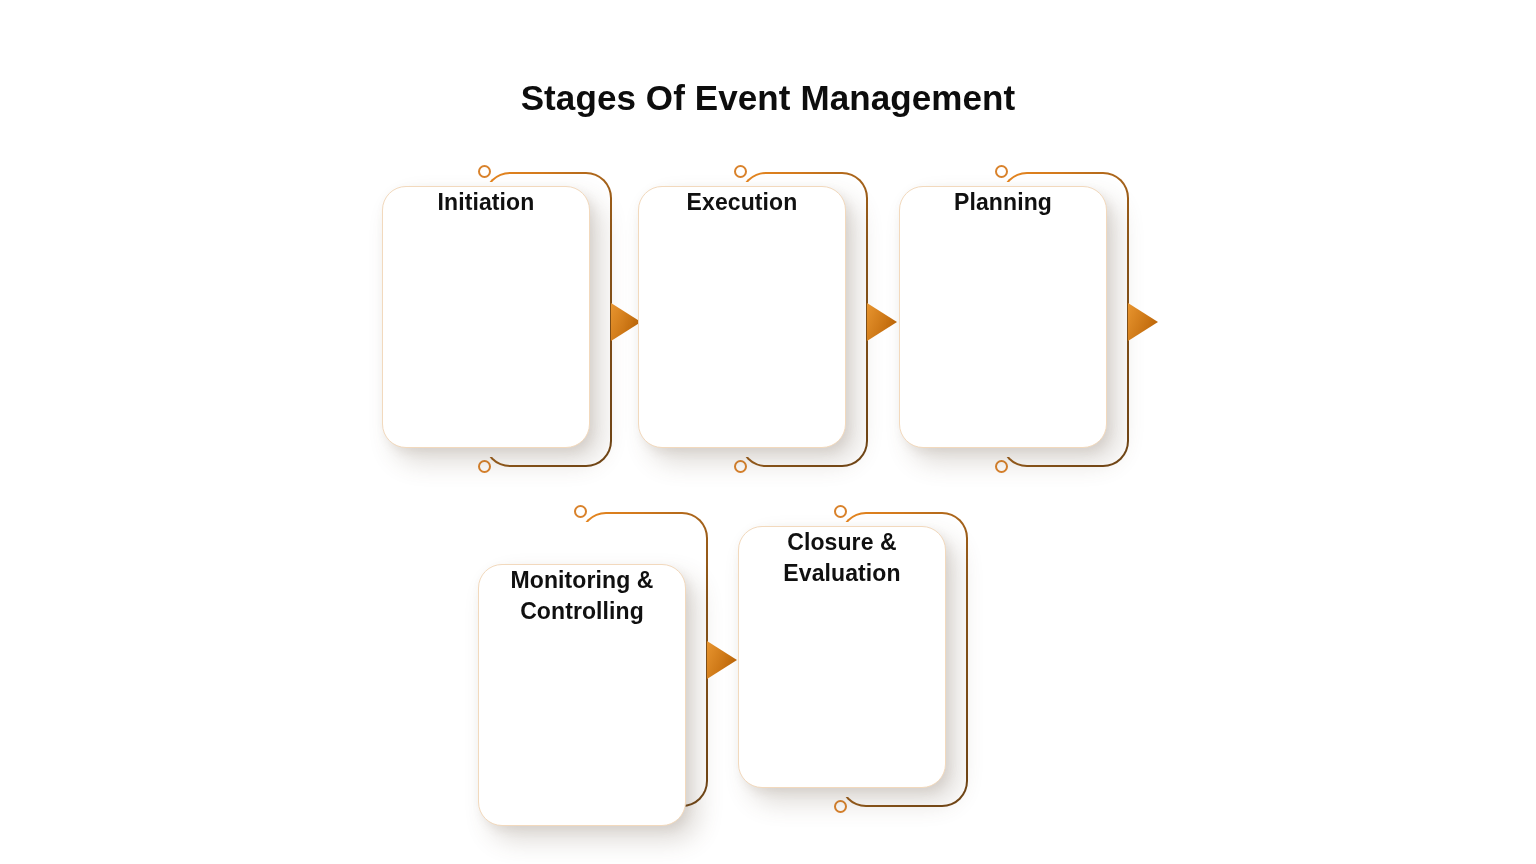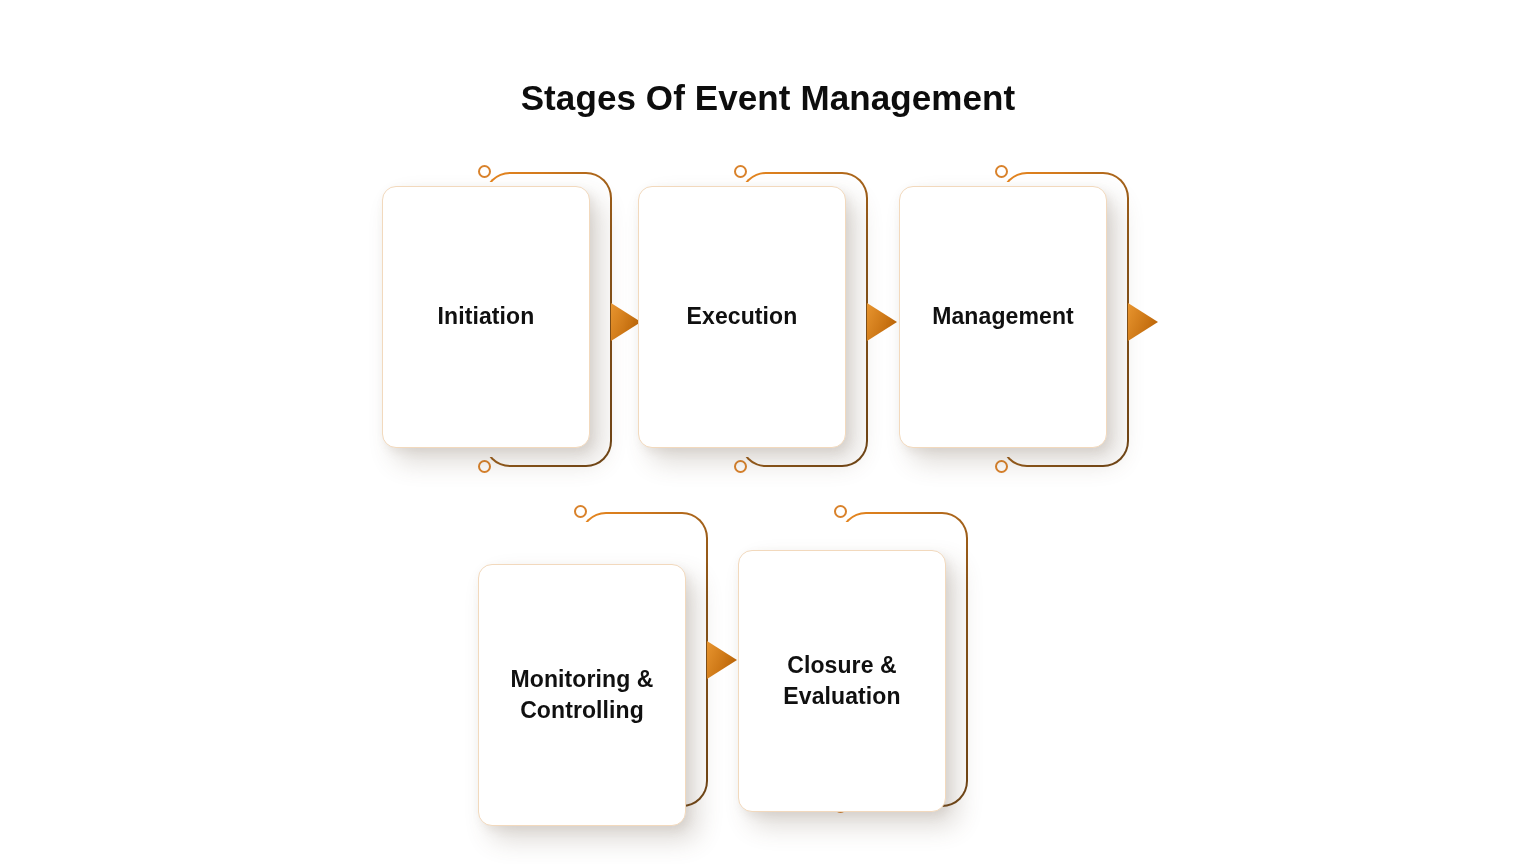--- a/index.html
+++ b/index.html
@@ -69,25 +69,24 @@
     border-radius: 50%;
     background: #ffffff;
   }
 
   
   .stage-card {
     position: absolute;
     box-sizing: border-box;
     background: #ffffff;
     border: 1.6px solid #f2d9bd;
-    border-radius: 14px;
+    border-radius: 24px;
     box-shadow: 12px 14px 26px rgba(90, 70, 50, 0.20),
                 3px 4px 10px rgba(120, 100, 80, 0.10);
     display: flex;
-    align-items: center;
     justify-content: center;
   }
   .stage-label {
     font-size: 23px;
     font-weight: bold;
     color: #101010;
     text-align: center;
     line-height: 1.36;
     letter-spacing: 0.1px;
     padding: 0 10px;
@@ -145,21 +144,21 @@
       <polygon points="0,0 30,19 0,38" fill="url(#agrad2)"></polygon>
     </svg>
   </div>
 
   <div class="stage-node">
     <div class="back-frame" style="left:1001px; top:172px; width:128px; height:295px;"></div>
     <div class="back-frame-mask" style="left:987px; top:182px; width:130px; height:275px;"></div>
     <div class="lead-ring" style="left:995px; top:165px;"></div>
     <div class="lead-ring" style="left:995px; top:460px;"></div>
     <div class="stage-card" style="left:899px; top:186px; width:208px; height:262px;">
-      <span class="stage-label">Management</span>
+      <span class="stage-label">Planning</span>
     </div>
     <svg class="flow-arrow" style="left:1128px; top:303px;" viewBox="0 0 30 38">
       <defs>
         <linearGradient id="agrad3" x1="0" y1="0" x2="1" y2="0.55">
           <stop offset="0%" stop-color="#e8952f"></stop>
           <stop offset="100%" stop-color="#bd6608"></stop>
         </linearGradient>
       </defs>
       <polygon points="0,0 30,19 0,38" fill="url(#agrad3)"></polygon>
     </svg>
@@ -183,19 +182,19 @@
       </defs>
       <polygon points="0,0 30,19 0,38" fill="url(#agrad4)"></polygon>
     </svg>
   </div>
 
   <div class="stage-node">
     <div class="back-frame" style="left:840px; top:512px; width:128px; height:295px;"></div>
     <div class="back-frame-mask" style="left:826px; top:522px; width:130px; height:275px;"></div>
     <div class="lead-ring" style="left:834px; top:505px;"></div>
     <div class="lead-ring" style="left:834px; top:800px;"></div>
-    <div class="stage-card" style="left:738px; top:526px; width:208px; height:262px;margin-top:24px;">
+    <div class="stage-card" style="left:738px; top:526px; width:208px; height:262px;">
       <span class="stage-label">Closure &amp;
 Evaluation</span>
     </div>
   </div>
 
 </div>
 
 </body></html>

